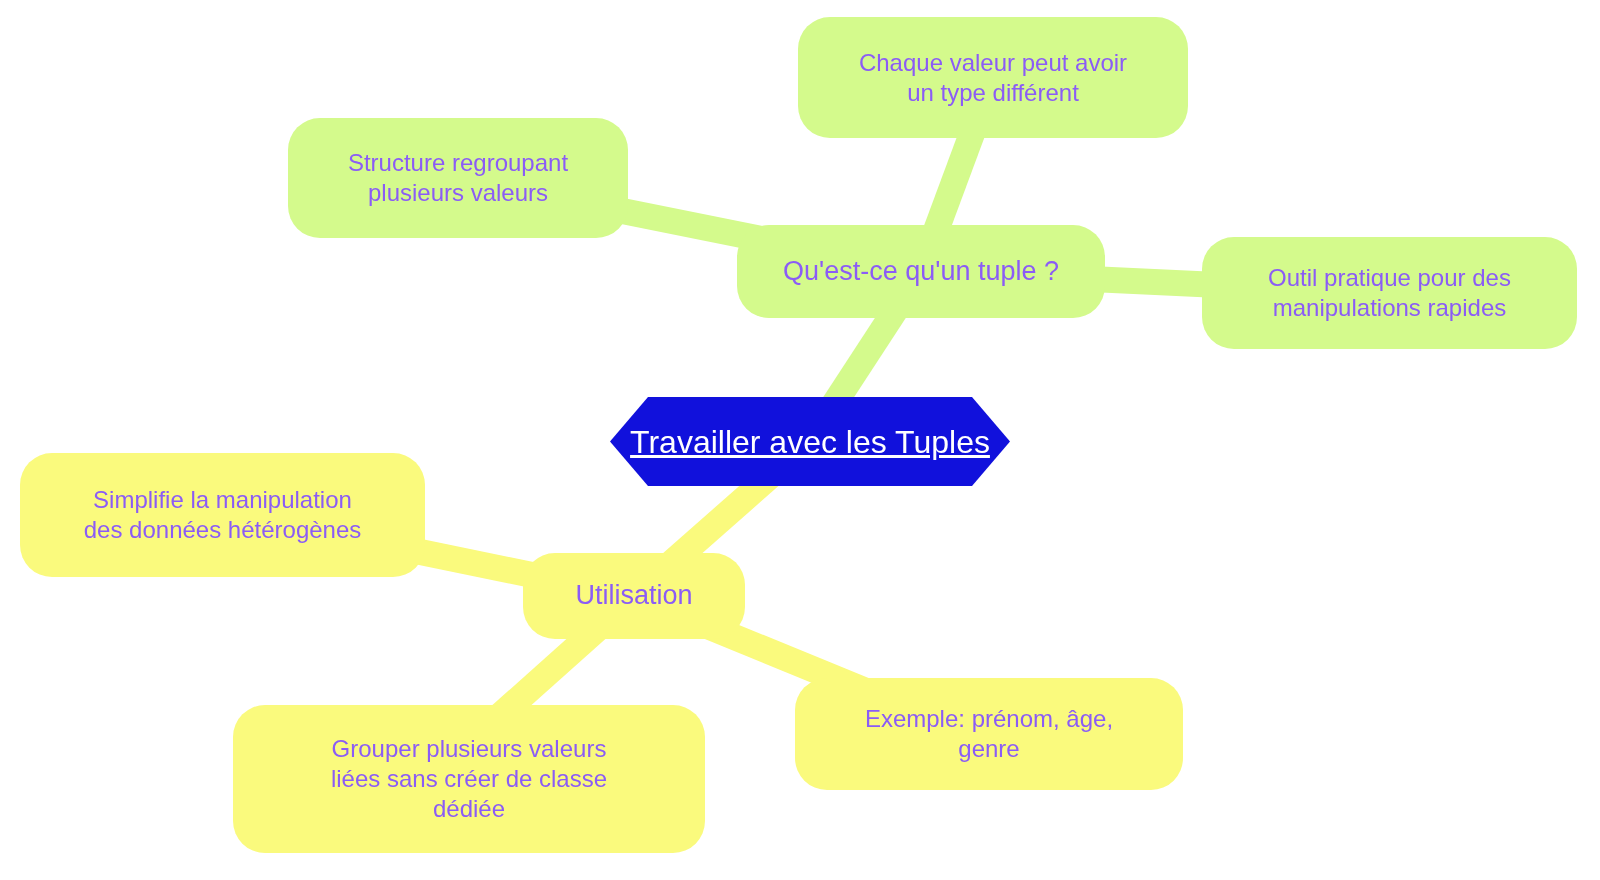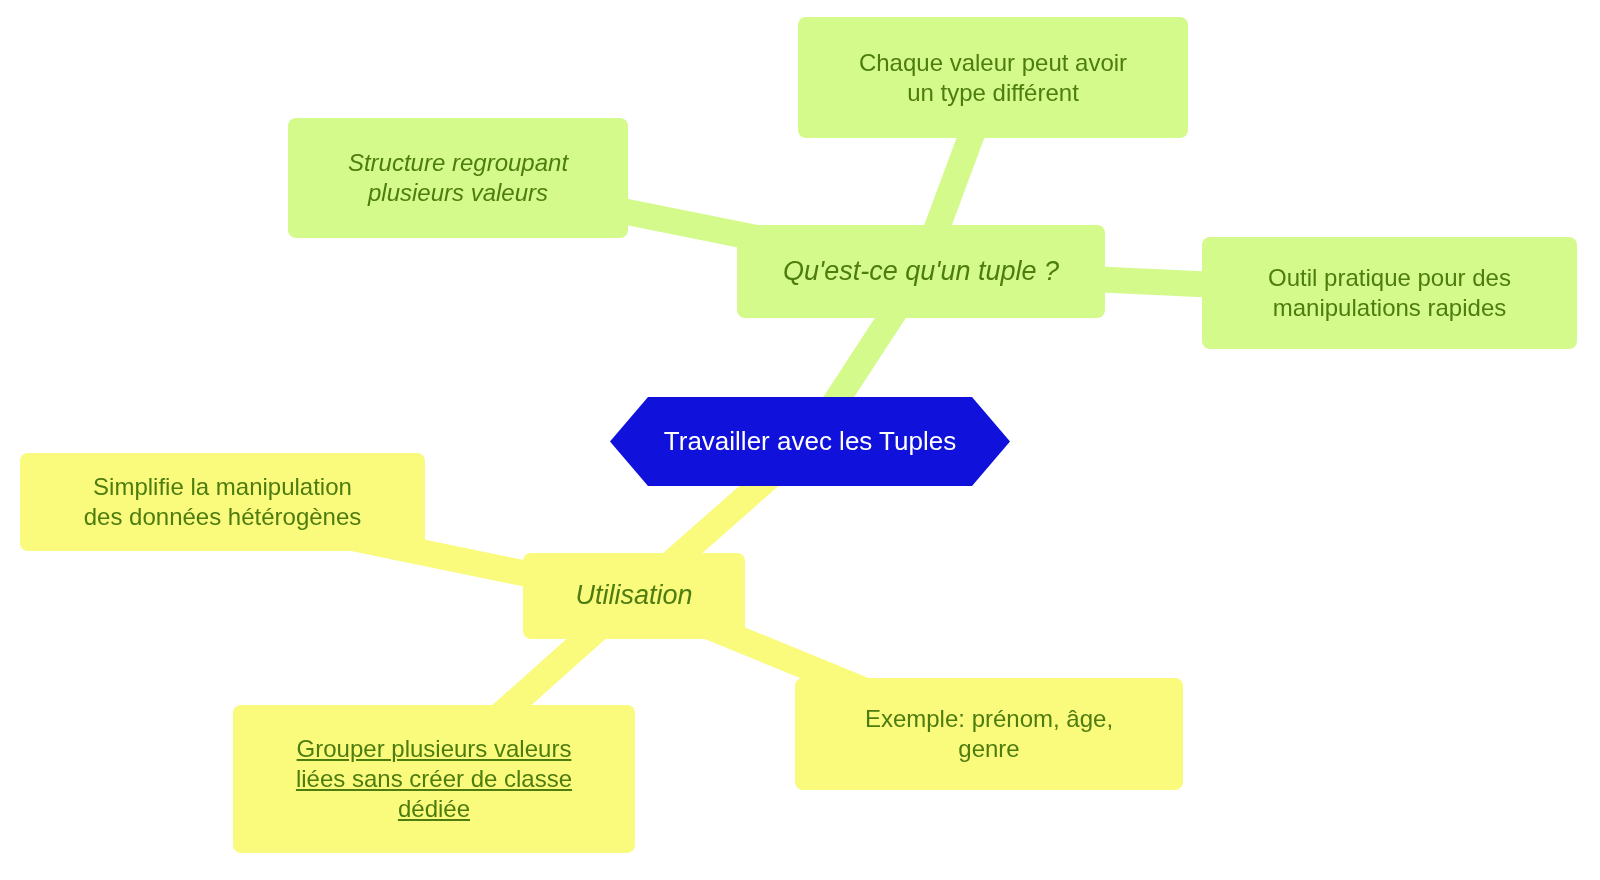--- a/index.html
+++ b/index.html
@@ -23,43 +23,44 @@
     z-index: 1;
   }
   .node {
     position: absolute;
     z-index: 2;
     display: flex;
     align-items: center;
     justify-content: center;
     text-align: center;
     box-sizing: border-box;
-    border-radius: 8px;
-    color: #4d7c0f;
+    border-radius: 32px;
+    color: #8b5cf6;
     white-space: pre-line;
     line-height: 1.25;
   }
   .node.leaf   { font-size: 24px; }
-  .node.branch { font-size: 27px; font-style: italic; }
+  .node.branch { font-size: 27px; }
   .node.root {
     border-radius: 0;
     clip-path: polygon(9.5% 0, 90.5% 0, 100% 50%, 90.5% 100%, 9.5% 100%, 0 50%);
     color: #ffffff;
-    font-size: 26px;
+    font-size: 32px;
     white-space: nowrap;
+    text-decoration: underline;
   }
   
   #node-root        { left: 610px;  top: 397px; width: 400px; height: 89px;  }
   #node-quest       { left: 737px;  top: 225px; width: 368px; height: 93px;  }
-  #node-structure   { left: 288px;  top: 118px; width: 340px; height: 120px; font-style: italic; }
+  #node-structure   { left: 288px;  top: 118px; width: 340px; height: 120px; }
   #node-chaque      { left: 798px;  top: 17px;  width: 390px; height: 121px; }
   #node-outil       { left: 1202px; top: 237px; width: 375px; height: 112px; }
   #node-utilisation { left: 523px;  top: 553px; width: 222px; height: 86px;  }
-  #node-simplifie   { left: 20px;   top: 453px; width: 405px; height: 98px; }
-  #node-grouper     { left: 233px;  top: 705px; width: 402px; height: 148px; text-decoration: underline; }
+  #node-simplifie   { left: 20px;   top: 453px; width: 405px; height: 124px; }
+  #node-grouper     { left: 233px;  top: 705px; width: 472px; height: 148px; }
   #node-exemple     { left: 795px;  top: 678px; width: 388px; height: 112px; }
 </style>
 </head>
 <body>
 
 <div class="canvas">
 
   <svg class="edges">
 
     <line x1="810" y1="441" x2="921" y2="271" stroke-width="26" stroke="#d4fa8c"></line>

